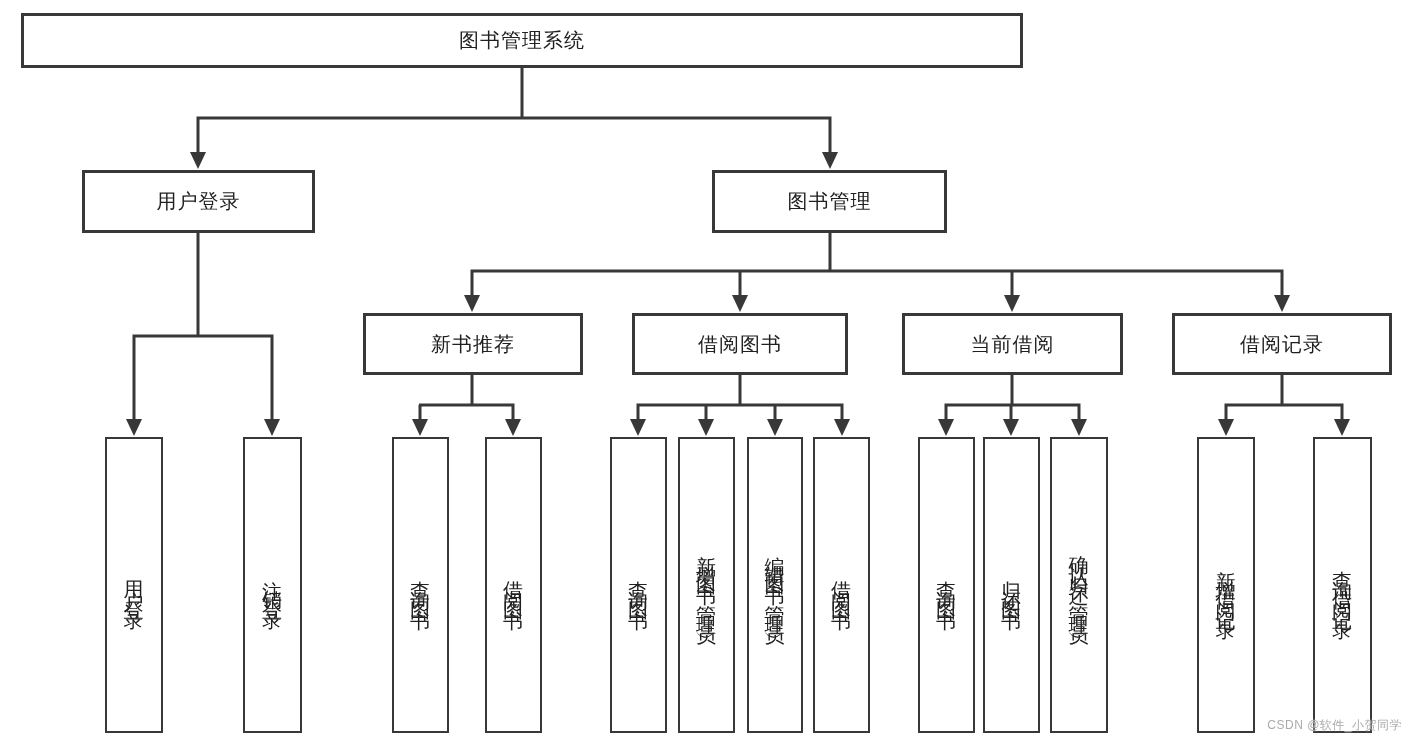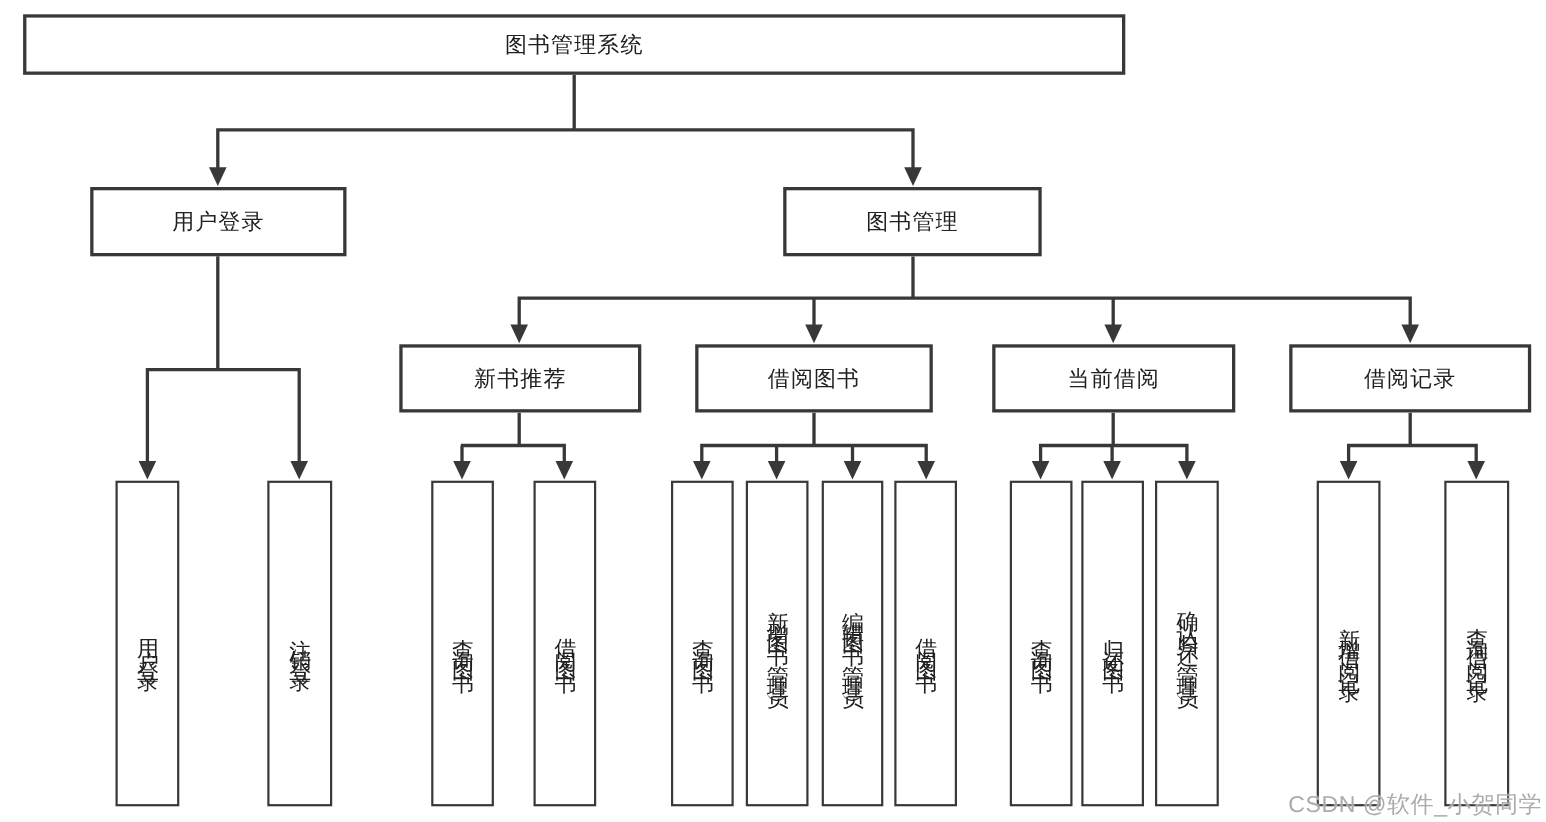--- a/index.html
+++ b/index.html
@@ -13,21 +13,21 @@
     display:flex;align-items:center;justify-content:center;
   }
   .leaf{border-width:2px;}
   .hlabel{font-size:20px;letter-spacing:1px;white-space:nowrap;}
   .vlabel{
     writing-mode:vertical-rl;text-orientation:mixed;
     font-size:20px;line-height:1;letter-spacing:10px;white-space:nowrap;
   }
   .watermark{
     position:absolute;right:3px;top:717px;z-index:4;
-    font-size:21px;letter-spacing:.5px;color:rgba(166,166,166,.95);
+    font-size:12px;letter-spacing:.5px;color:rgba(166,166,166,.95);
     text-shadow:0 0 2px #ffffff;white-space:nowrap;
   }
 </style>
 </head>
 <body>
 
 <div class="stage">
 
   <svg class="connectors" width="1405" height="747" viewBox="0 0 1405 747">
     <path fill="none" stroke="#383838" stroke-width="3" d="M522 68 V119

